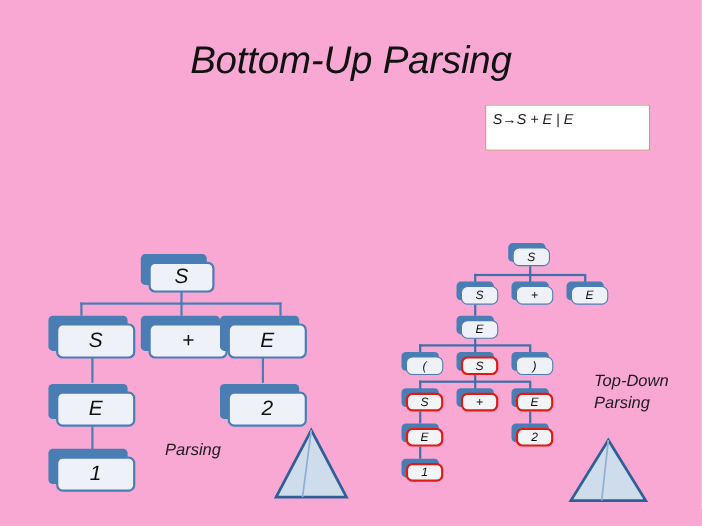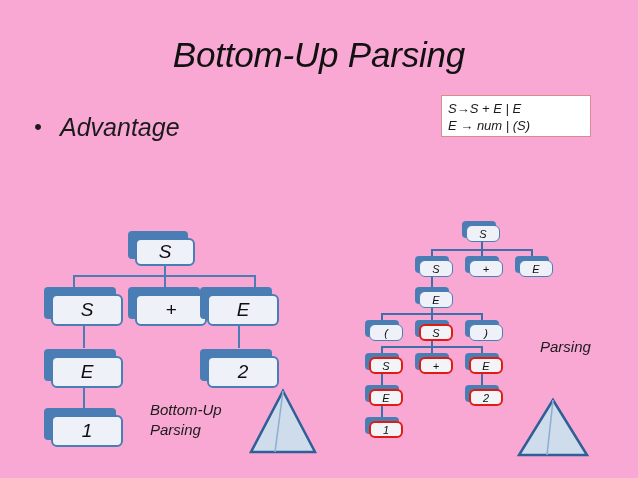--- a/index.html
+++ b/index.html
@@ -158,26 +158,22 @@
 </style>
 </head>
 <body>
 
 <div id="slide">
 
   <div class="slide-title">Bottom-Up Parsing</div>
 
   <div class="grammar-box">
     <div class="grammar-line">S→S + E | E</div>
-    <div class="grammar-line">E → num | (S)</div>
   </div>
 
-  <div class="bullet-l1">
-    <span class="dot">•</span><span>Advantage</span>
-  </div>
 
 
   <div class="tree-left">
 
     <div class="ln v" style="left:164px; top:265px; height:12px;"></div>
     <div class="ln h" style="left:73px;  top:275px; width:183px;"></div>
     <div class="ln v" style="left:73px;  top:275px; height:12px;"></div>
     <div class="ln v" style="left:164px; top:275px; height:12px;"></div>
     <div class="ln v" style="left:254px; top:275px; height:12px;"></div>
 
@@ -212,21 +208,20 @@
       <div class="back"></div>
       <div class="front">2</div>
     </div>
 
     <div class="node" style="left:44px; top:408px; width:72px; height:32px;">
       <div class="back"></div>
       <div class="front">1</div>
     </div>
 
     <div class="caption" style="left:150px; top:400px;">
-      <div>Bottom-Up</div>
       <div>Parsing</div>
     </div>
 
     <div class="tri-wrap" style="left:248px; top:388px;">
       <svg width="70" height="68" viewBox="0 0 70 68">
         <polygon points="35,3 67,64 3,64" fill="#cfdcec" stroke="#2e5f96" stroke-width="2.5"></polygon>
         <line x1="35" y1="3" x2="27" y2="64" stroke="#8fb0d2" stroke-width="1.6"></line>
       </svg>
     </div>
   </div>
@@ -315,20 +310,21 @@
     </div>
 
     <div class="ln v" style="left:381px; top:406px; height:11px;"></div>
 
     <div class="node red" style="left:365px; top:417px; width:34px; height:17px;">
       <div class="back"></div>
       <div class="front" style="left:4px; top:4px; border-width:2px;">1</div>
     </div>
 
     <div class="caption" style="left:540px; top:337px;">
+      <div>Top-Down</div>
       <div>Parsing</div>
     </div>
 
     <div class="tri-wrap" style="left:516px; top:397px;">
       <svg width="74" height="62" viewBox="0 0 74 62">
         <polygon points="37,3 71,58 3,58" fill="#cfdcec" stroke="#2e5f96" stroke-width="2.5"></polygon>
         <line x1="37" y1="3" x2="31" y2="58" stroke="#8fb0d2" stroke-width="1.6"></line>
       </svg>
     </div>
   </div>

